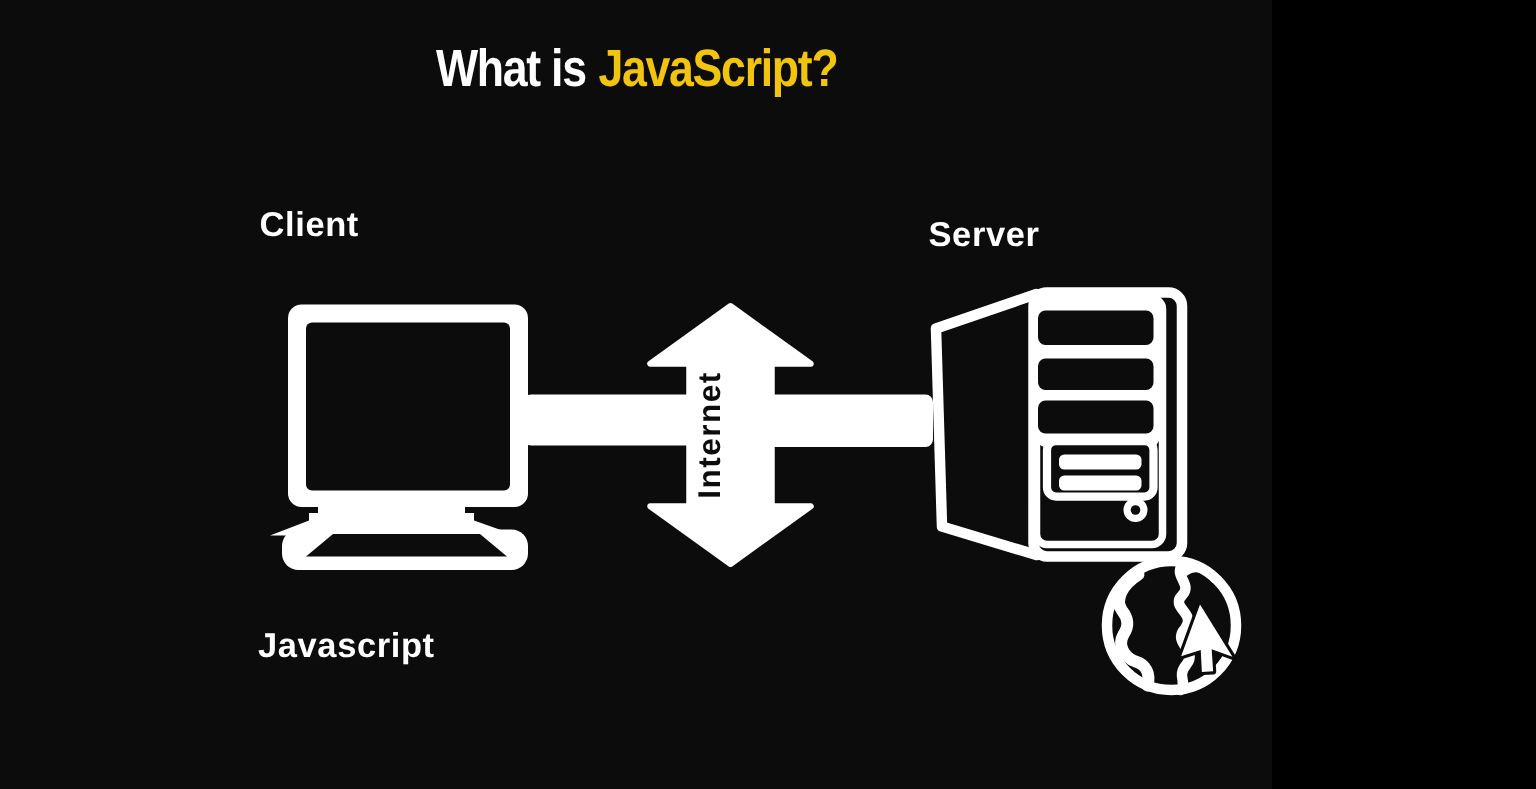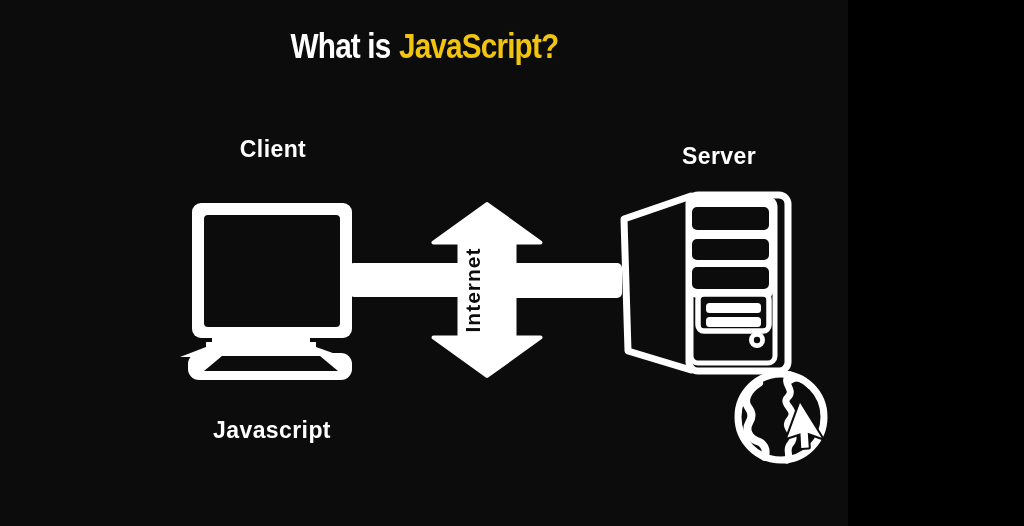--- a/index.html
+++ b/index.html
@@ -23,21 +23,21 @@
   }
   .title{
     display:flex;gap:10px;
     font-size:35px;font-weight:800;letter-spacing:-1px;
     transform:scaleX(.85);transform-origin:center top;
     white-space:nowrap;
   }
   .t-prefix{color:var(--foreground);}
   .t-highlight{color:var(--accent-yellow);}
   .label{
-    position:absolute;width:200px;text-align:center;
+    position:absolute;width:200px;text-align:left;
     color:var(--foreground);font-weight:700;font-size:23px;letter-spacing:.4px;
   }
   .client-label{left:173px;top:136px;}
   .server-label{left:619px;top:143px;}
   .js-caption{left:172px;top:417px;}
   .svg{position:absolute;display:block;}
   .client-svg{left:178px;top:198px;width:182px;height:186px;}
   .connector-svg{left:345px;top:198px;width:285px;height:185px;}
   .server-svg{left:612px;top:185px;width:188px;height:195px;}
   .globe-svg{left:727px;top:366px;width:118px;height:108px;}

